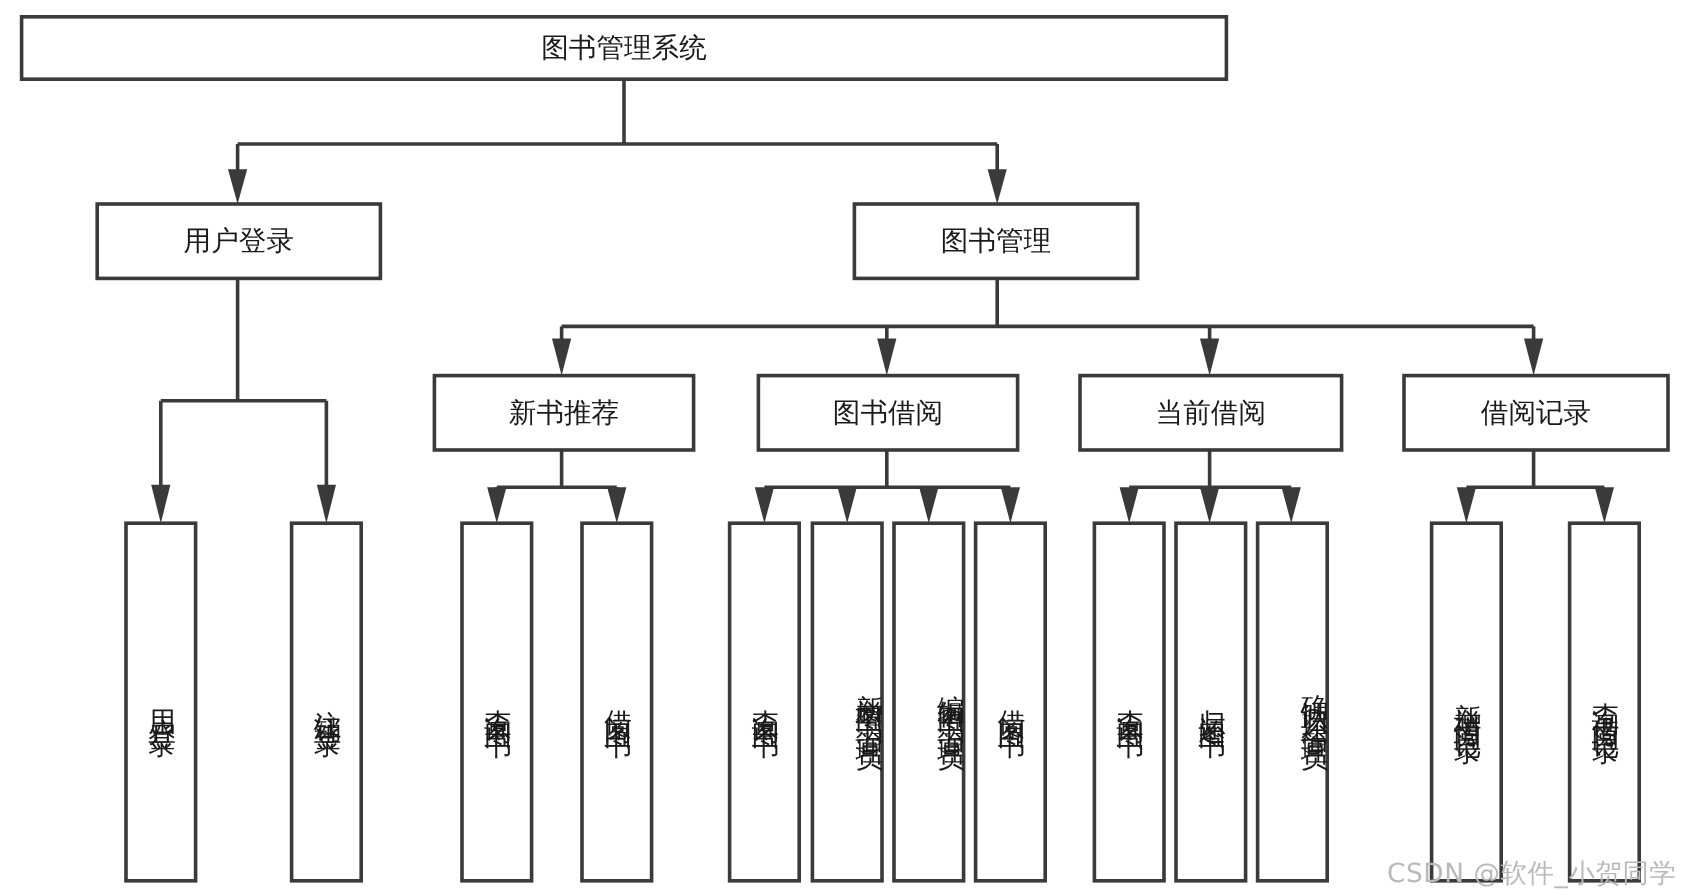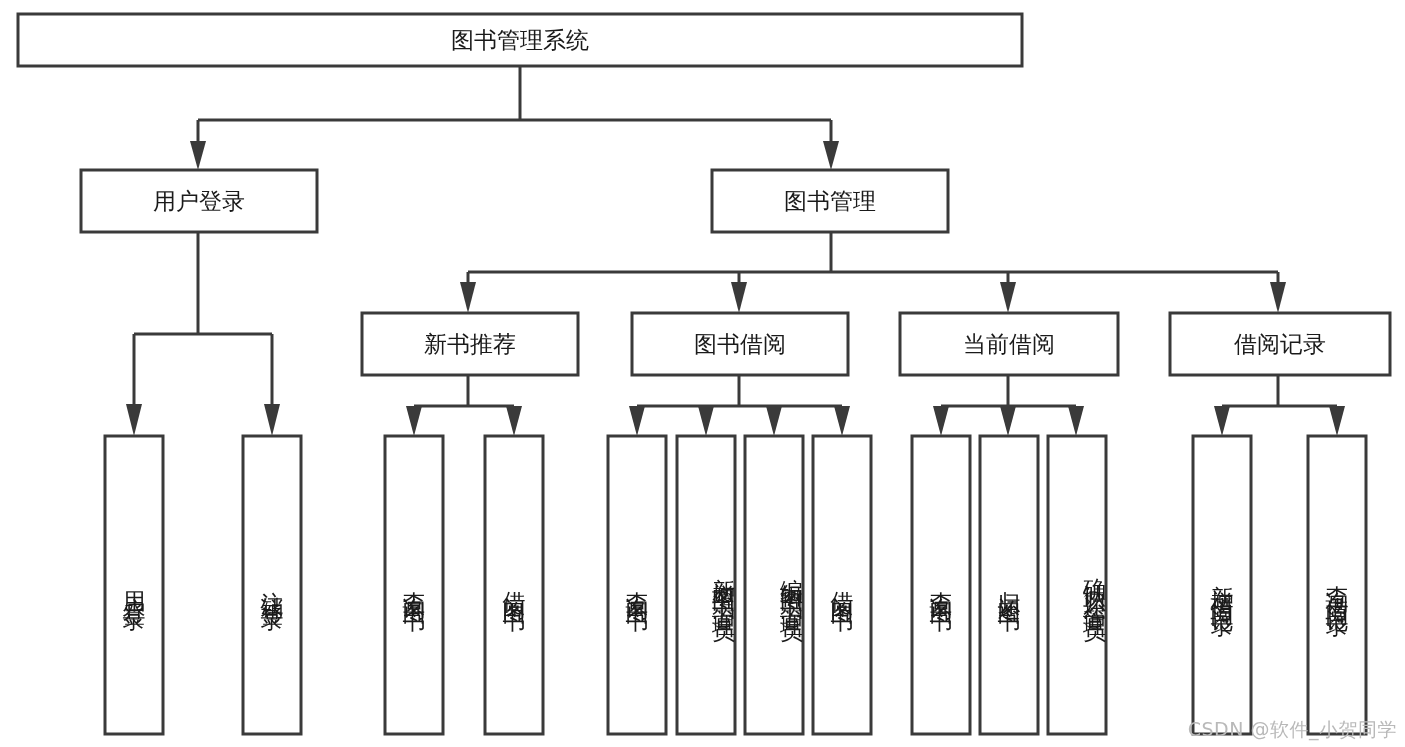--- a/index.html
+++ b/index.html
@@ -60,21 +60,21 @@
     pointer-events: none;
   }
   .vtext.centered {
     align-items: center;
   }
   #watermark {
     position: absolute;
     right: 8px;
     bottom: 4px;
     font-family: "DejaVu Sans", "Liberation Sans", sans-serif;
-    font-size: 19px;
+    font-size: 22px;
     color: #b9b9b9;
     white-space: nowrap;
     letter-spacing: 0.5px;
   }
 </style>
 </head>
 <body>
 
 <svg id="diagram" viewBox="0 0 1405 747" xmlns="http://www.w3.org/2000/svg">
 

